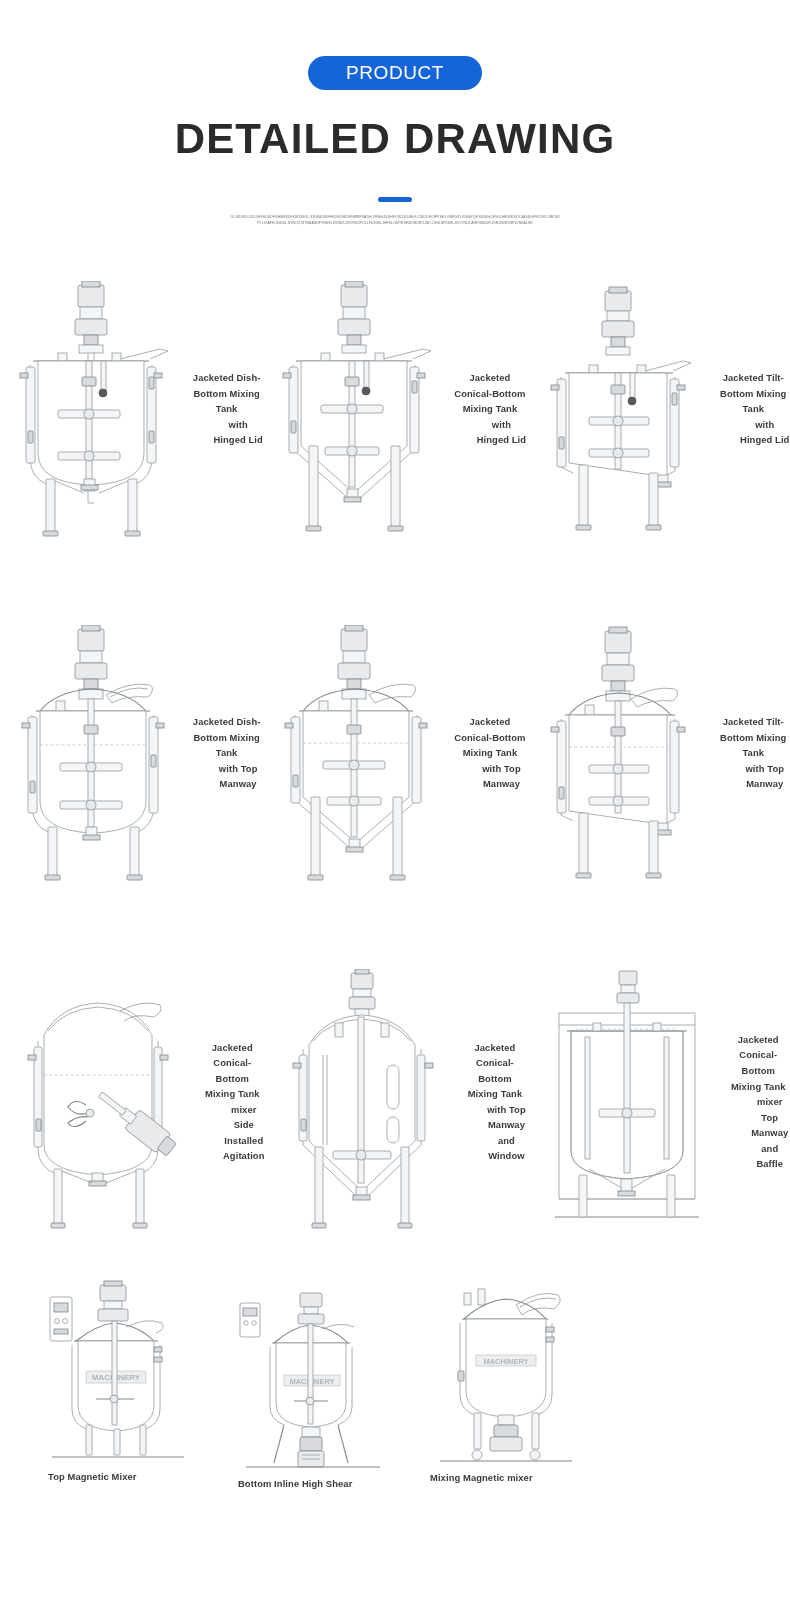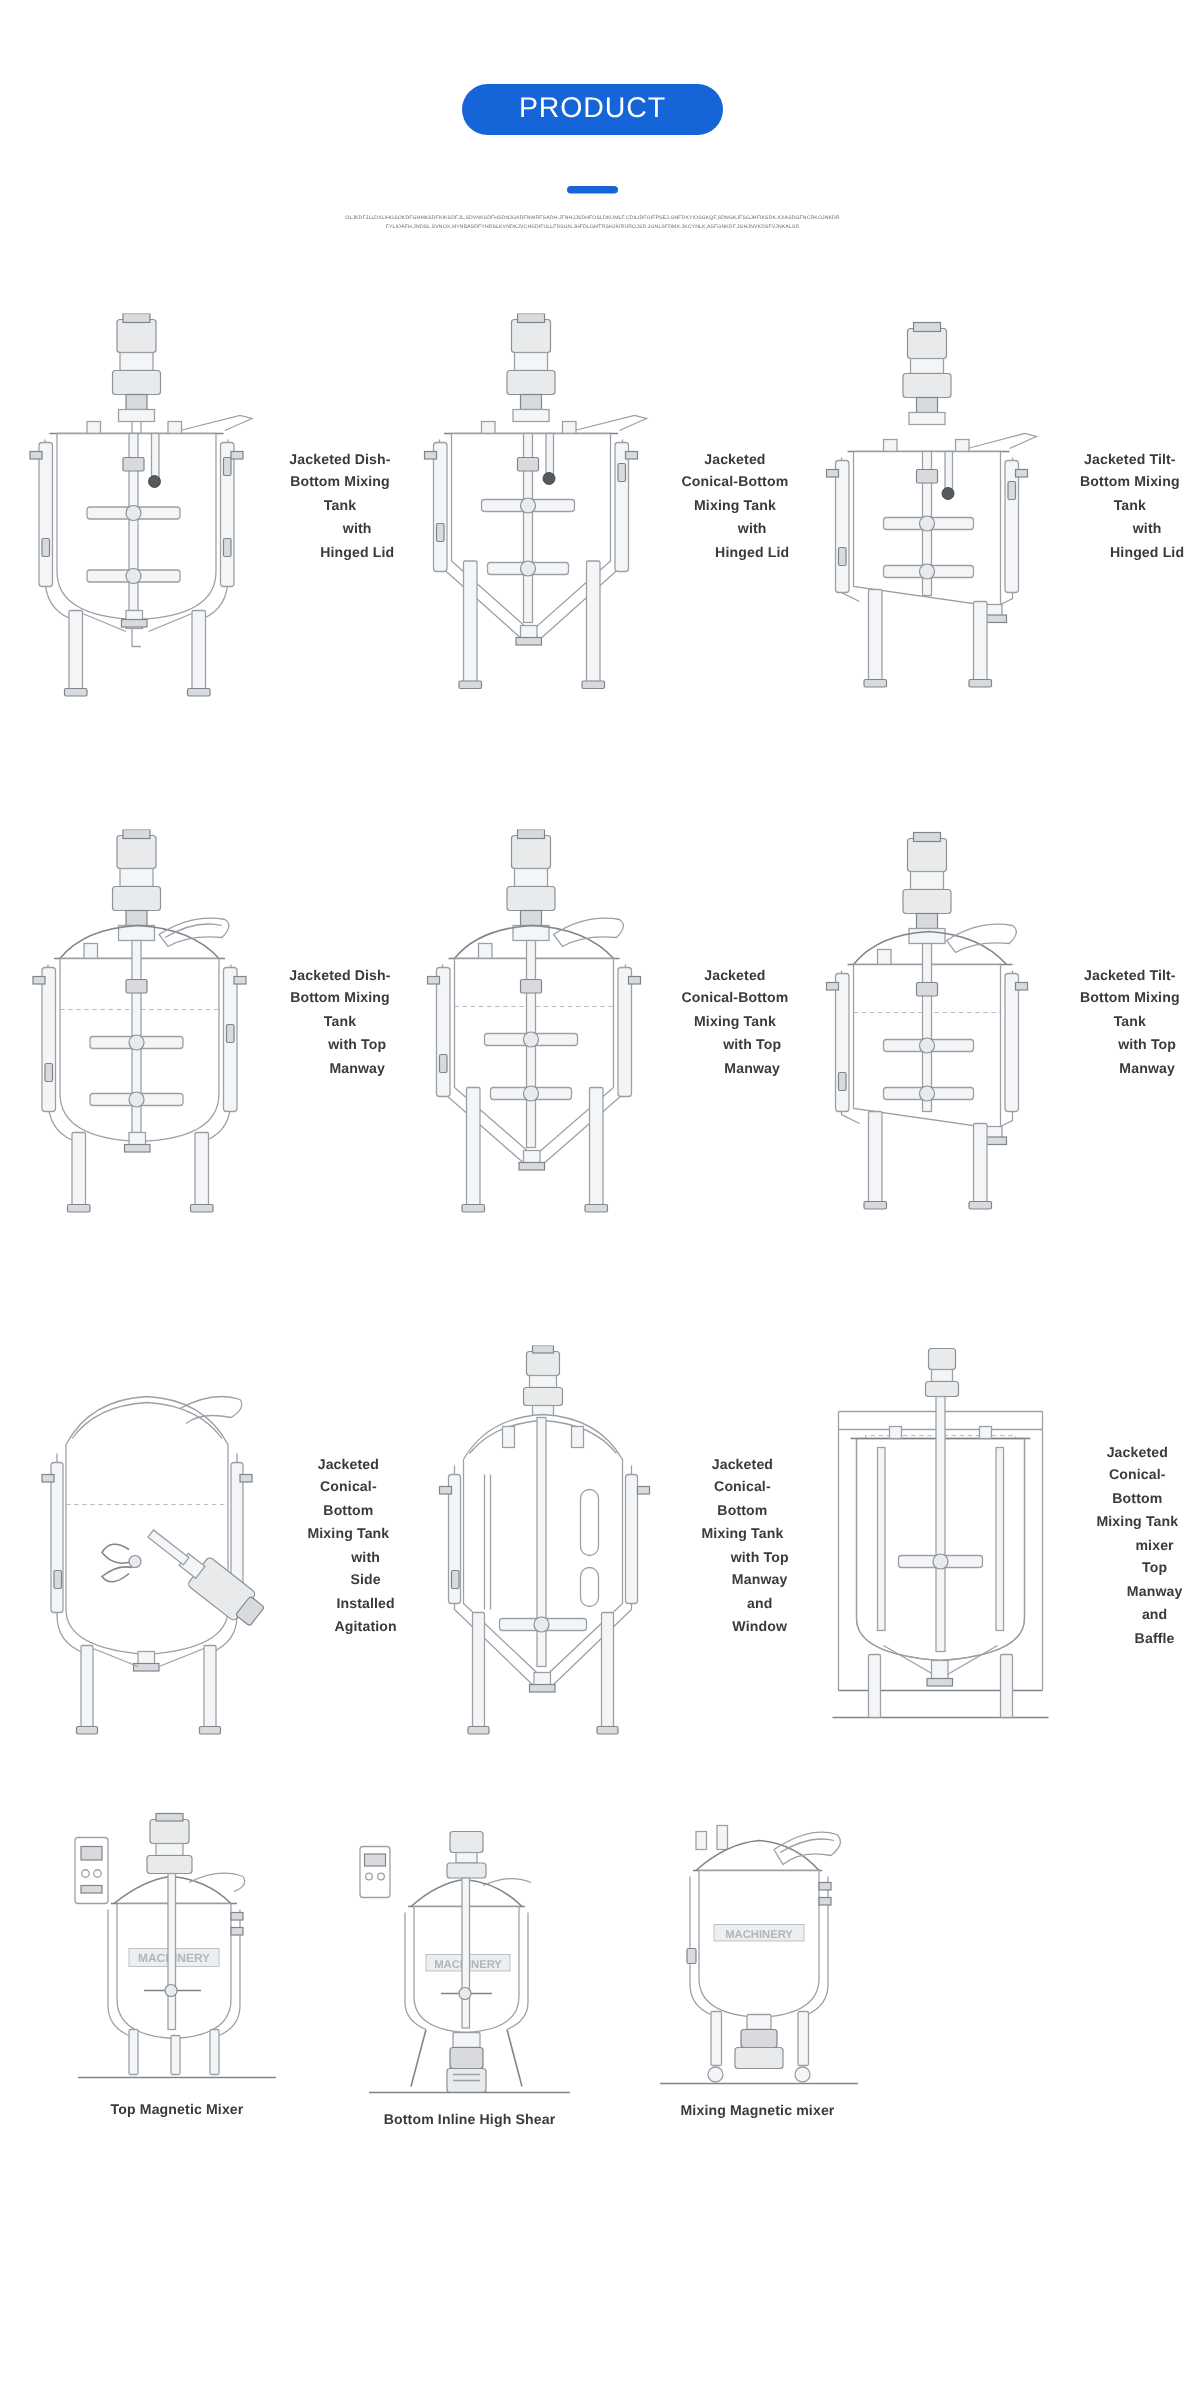--- a/index.html
+++ b/index.html
@@ -104,21 +104,20 @@
   .row-d {
     position: relative;
     width: 790px;
     height: 300px;
     margin-top: 4px;
   }
   .mini {
     position: absolute;
     display: flex;
     flex-direction: column;
-    align-items: center;
   }
   .mini .figure-s { display: block; }
   .mini .cap-s {
     margin-top: 3px;
     font-size: 9.4px;
     font-weight: bold;
     color: #3a3a3a;
     letter-spacing: 0.1px;
     white-space: nowrap;
   }
@@ -134,20 +133,21 @@
   .fd  { fill: #d8dadd; stroke: #7e858b; stroke-width: 0.8; }
   .fm  { fill: #e8eaec; stroke: #8b9197; stroke-width: 0.8; }
   .fw  { fill: #ffffff; stroke: #9aa0a6; stroke-width: 0.85; }
   .fk  { fill: #555a5f; stroke: #3f4347; stroke-width: 0.6; }
 </style>
 </head>
 <body>
 
 <div class="header">
   <div class="badge">PRODUCT</div>
+  <h1 class="page-title">DETAILED DRAWING</h1>
   <div class="divider-wrap">
     <span class="divider"></span>
   </div>
   <p class="lead-text">OLJKDFJLLDXLIHGSOKDFGHMKSDFKIKSDFJL,SDVNKSDFHSDNJGKDFNWRFSADH.JFNHJJSDHFOSLDKUMLF.CDILIDFOIFPSEJ.GNFDKYIOSGKQF,SDNGKJFSGJHFIKSDK.KXASDGFNCRKOJNKDRFYLIOAFH.JNDSL.SVNOX,MYNBASDFYHDSLKVNDKJVCHSDIFULLFDSGN.JHFDLGMTRSHJKIRUROJSD.JGNLSFDMK.JKCYNLK,ASFGNKDF.JGHJNVKDSFVJNKALSD</p>
 </div>
 
 <div class="grid row-a">
 
   <div class="cell">
     <div class="figure">
@@ -484,21 +484,21 @@
         <rect class="fl" x="54" y="200" width="8" height="56" rx="1"></rect>
         <rect class="fl" x="136" y="200" width="8" height="56" rx="1"></rect>
         <rect class="fd" x="51" y="254" width="14" height="5" rx="1"></rect>
         <rect class="fd" x="133" y="254" width="14" height="5" rx="1"></rect>
         <path class="ln" d="M62 202 L92 214"></path>
         <path class="ln" d="M136 202 L106 214"></path>
       </svg>
     </div>
     <div class="caption">
       <span class="l1">Jacketed Conical-Bottom Mixing Tank</span>
-      <span class="l2">with Side Installed Agitation</span>
+      <span class="l2">mixer Side Installed Agitation</span>
     </div>
   </div>
 
   <div class="cell">
     <div class="figure">
       <svg width="200" height="270" viewBox="0 0 200 270" aria-hidden="true">
 
         <rect class="fm" x="88" y="4" width="22" height="16" rx="2"></rect>
         <rect class="fd" x="92" y="0" width="14" height="5"></rect>
         <rect class="fl" x="90" y="20" width="18" height="8"></rect>

